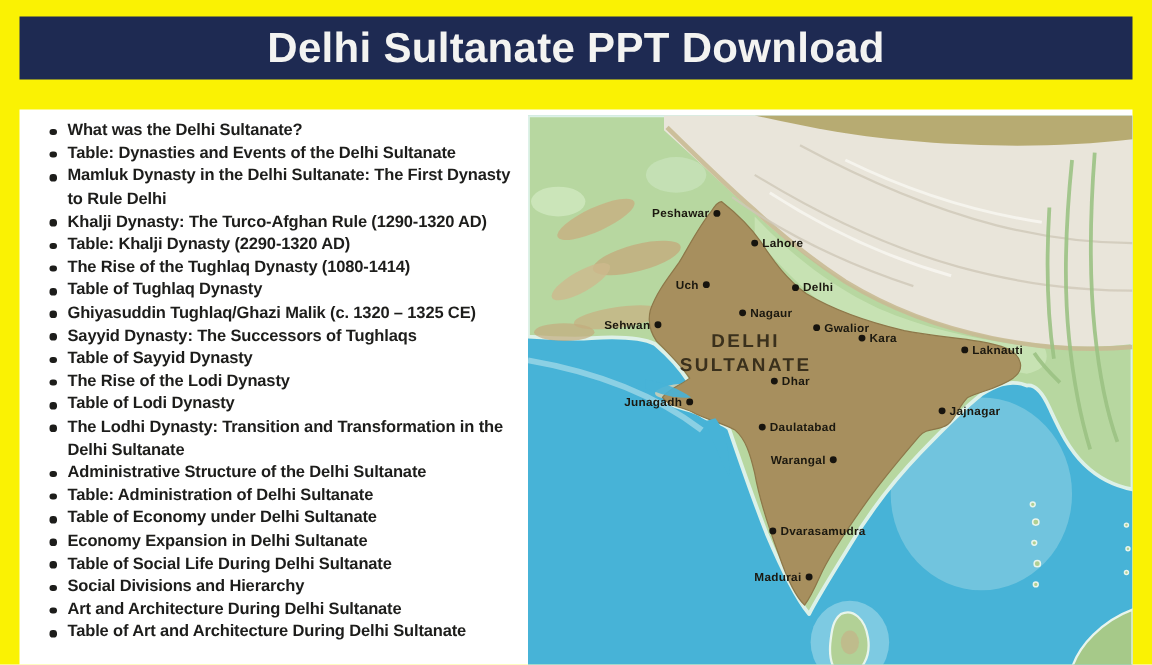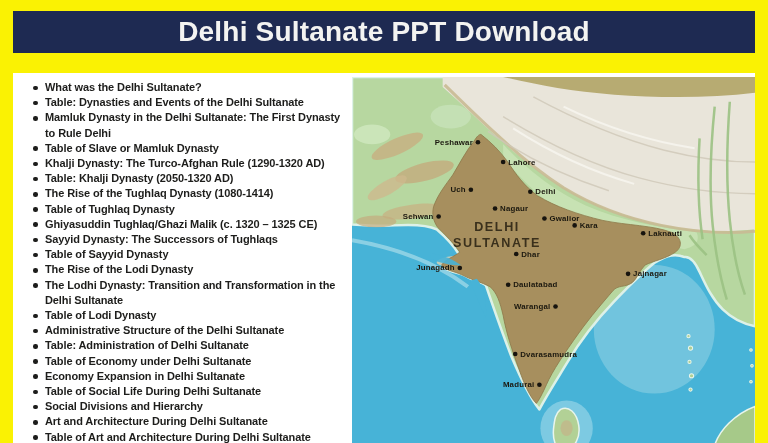--- a/index.html
+++ b/index.html
@@ -83,31 +83,30 @@
   <h1>Delhi Sultanate PPT Download</h1>
 </header>
 
 <div class="content">
 
   <div class="topics-pane">
     <ul>
         <li>What was the Delhi Sultanate?</li>
         <li>Table: Dynasties and Events of the Delhi Sultanate</li>
         <li>Mamluk Dynasty in the Delhi Sultanate: The First Dynasty to Rule Delhi</li>
-        <li>Table of Slave or Mamluk Dynasty</li>
         <li>Khalji Dynasty: The Turco-Afghan Rule (1290-1320 AD)</li>
-        <li>Table: Khalji Dynasty (2050-1320 AD)</li>
+        <li>Table: Khalji Dynasty (2290-1320 AD)</li>
         <li>The Rise of the Tughlaq Dynasty (1080-1414)</li>
         <li>Table of Tughlaq Dynasty</li>
         <li>Ghiyasuddin Tughlaq/Ghazi Malik (c. 1320 – 1325 CE)</li>
         <li>Sayyid Dynasty: The Successors of Tughlaqs</li>
         <li>Table of Sayyid Dynasty</li>
         <li>The Rise of the Lodi Dynasty</li>
+        <li>Table of Lodi Dynasty</li>
         <li>The Lodhi Dynasty: Transition and Transformation in the Delhi Sultanate</li>
-        <li>Table of Lodi Dynasty</li>
         <li>Administrative Structure of the Delhi Sultanate</li>
         <li>Table: Administration of Delhi Sultanate</li>
         <li>Table of Economy under Delhi Sultanate</li>
         <li>Economy Expansion in Delhi Sultanate</li>
         <li>Table of Social Life During Delhi Sultanate</li>
         <li>Social Divisions and Hierarchy</li>
         <li>Art and Architecture During Delhi Sultanate</li>
         <li>Table of Art and Architecture During Delhi Sultanate</li>
       </ul>
   </div>

